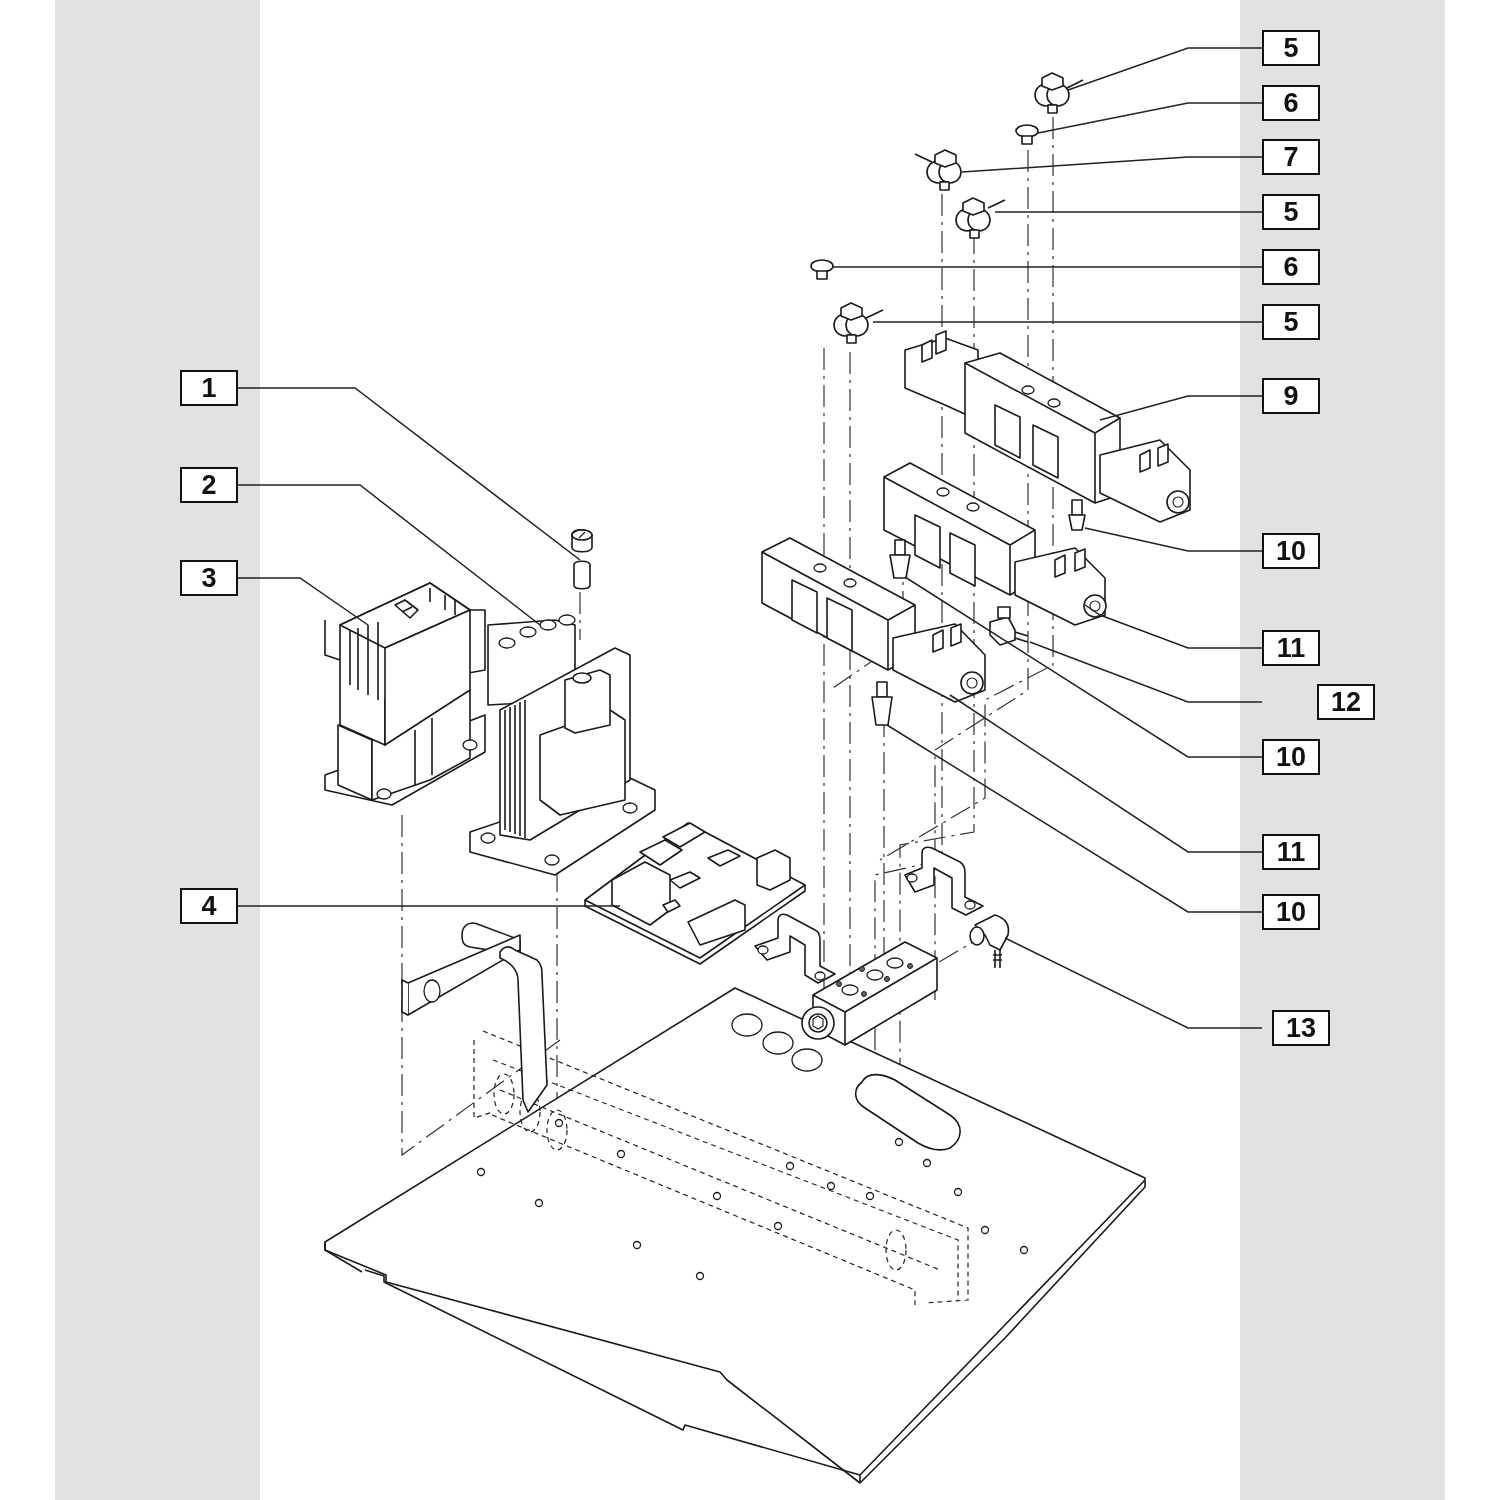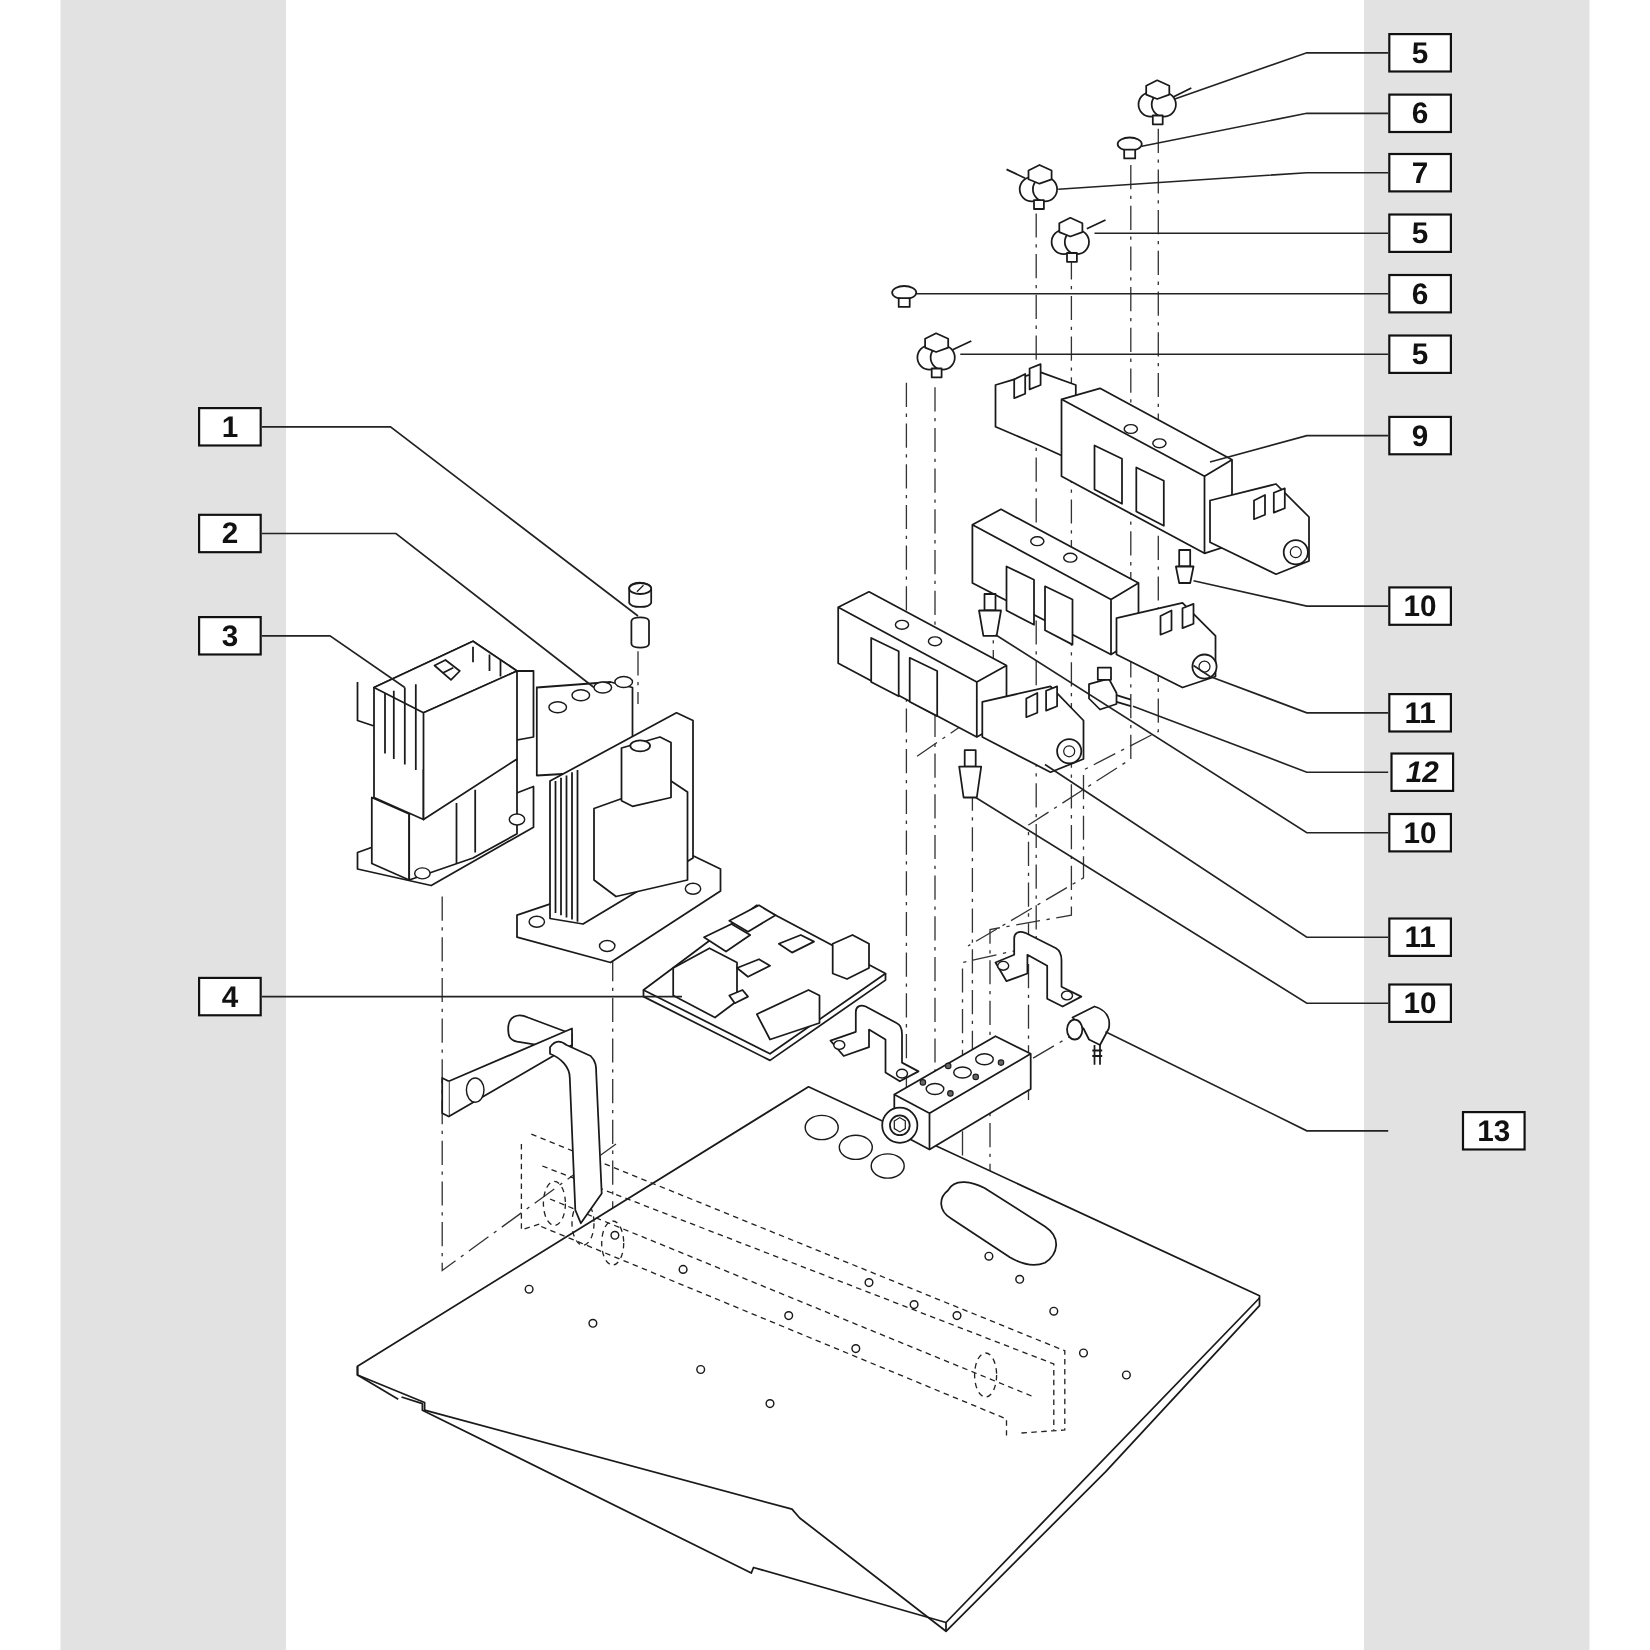--- a/index.html
+++ b/index.html
@@ -338,27 +338,27 @@
   </div>
 <div class="callout-box" style="left:1262px;top:378px;">
     <span>9</span>
   </div>
 <div class="callout-box" style="left:1262px;top:533px;">
     <span>10</span>
   </div>
 <div class="callout-box" style="left:1262px;top:630px;">
     <span>11</span>
   </div>
-<div class="callout-box" style="left:1264px;top:684px;font-style:italic;">
+<div class="callout-box" style="left:1317px;top:684px;">
     <span>12</span>
   </div>
 <div class="callout-box" style="left:1262px;top:739px;">
     <span>10</span>
   </div>
 <div class="callout-box" style="left:1262px;top:834px;">
     <span>11</span>
   </div>
 <div class="callout-box" style="left:1262px;top:894px;">
     <span>10</span>
   </div>
-<div class="callout-box" style="left:1329px;top:1010px;">
+<div class="callout-box" style="left:1272px;top:1010px;">
     <span>13</span>
   </div>
 
 </body></html>

